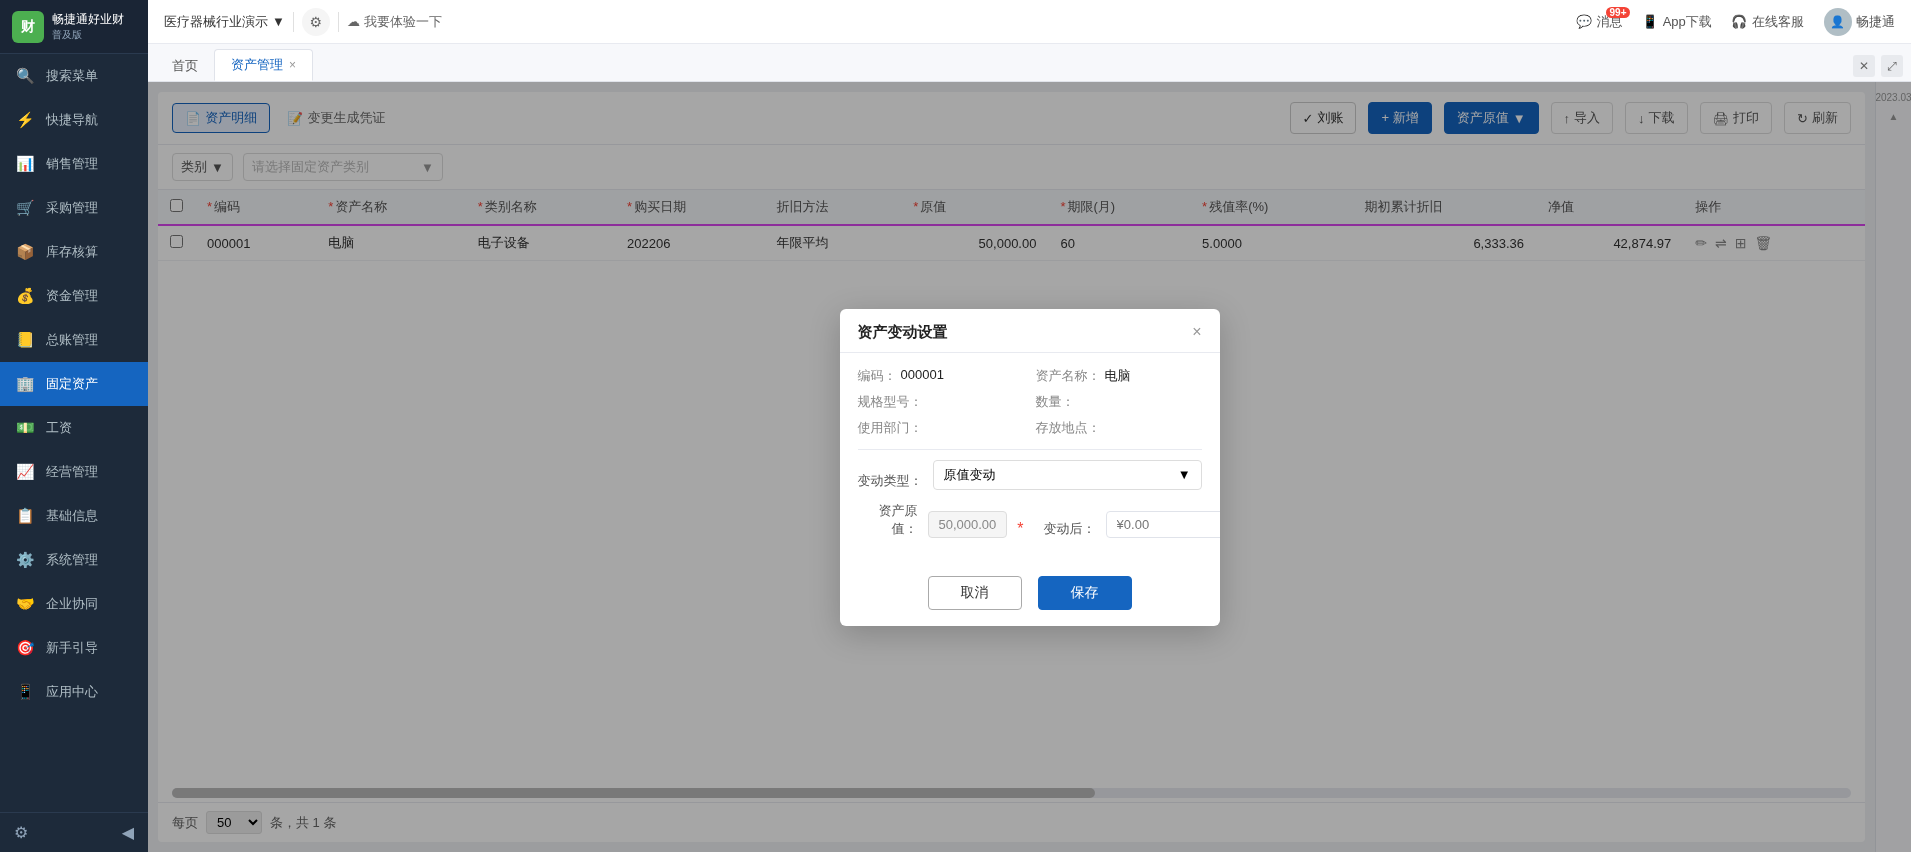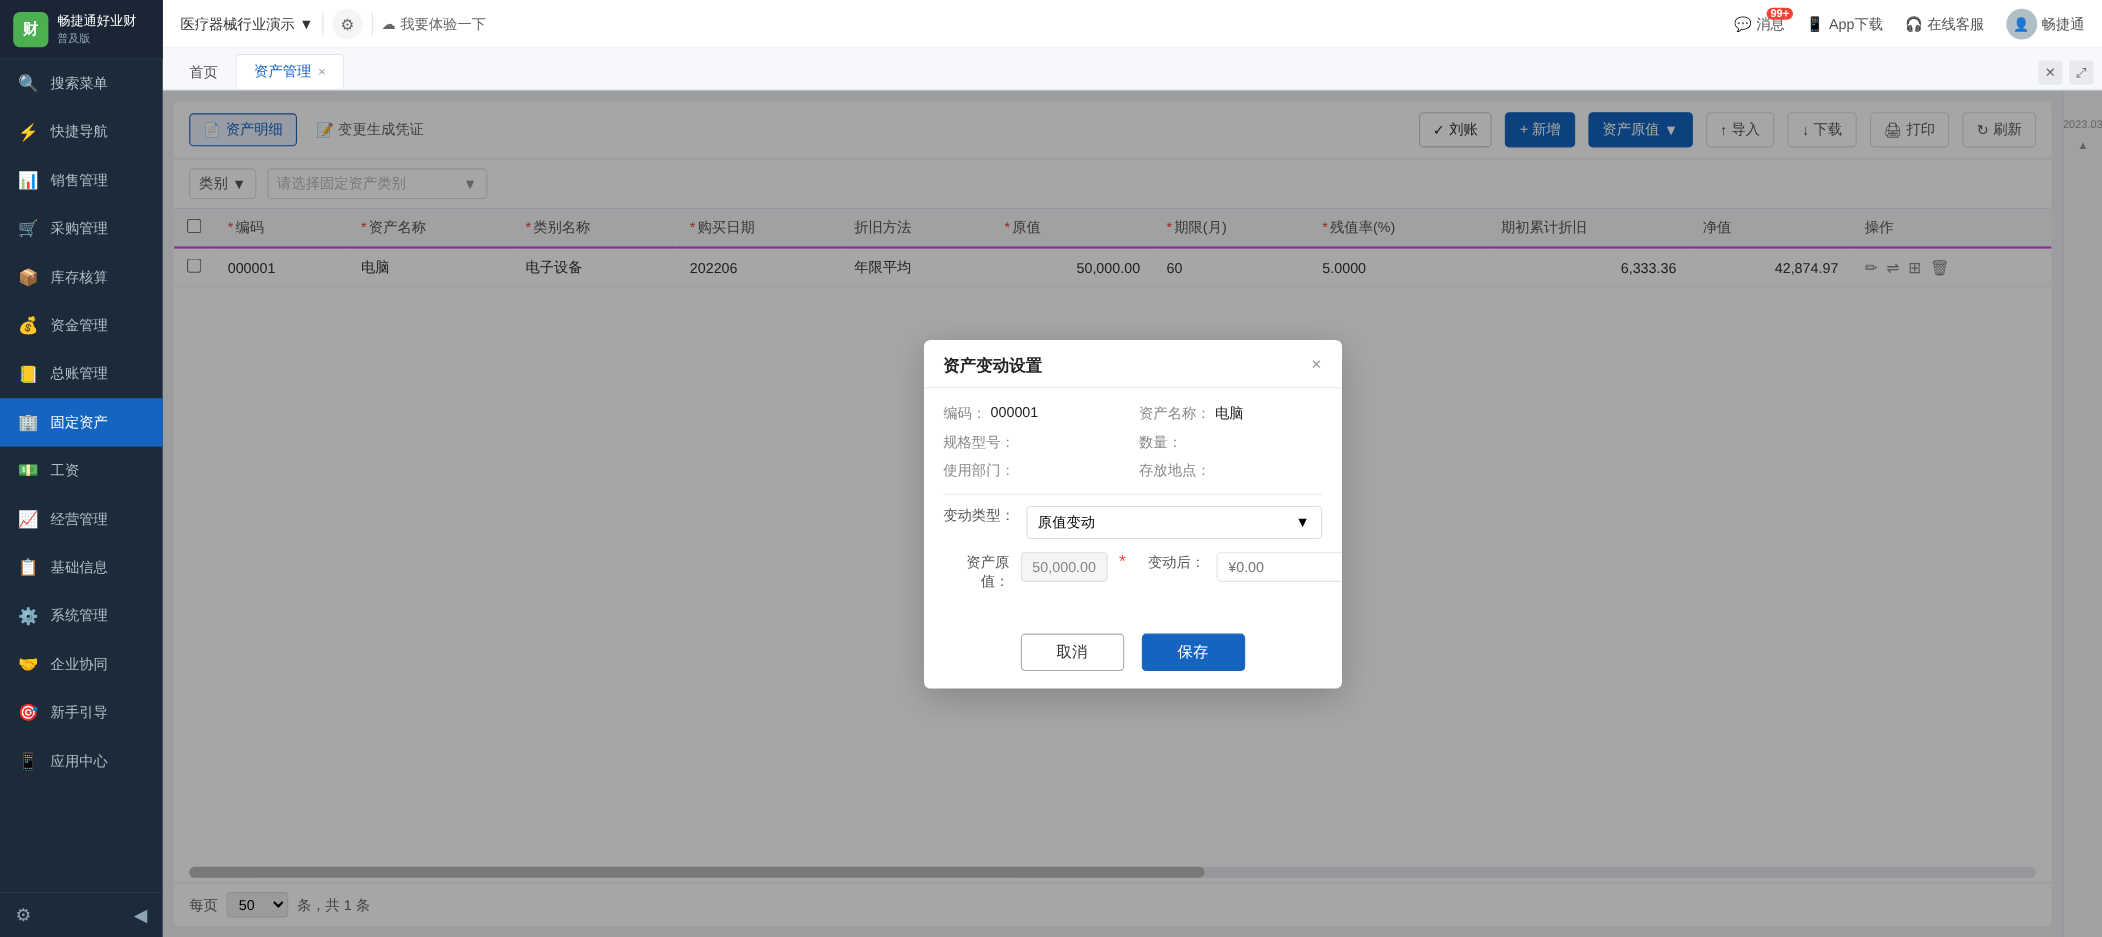--- a/index.html
+++ b/index.html
@@ -400,21 +400,21 @@
     }
 
     
     .right-sidebar {
       width: 36px;
       background: #f7f8fb;
       border-left: 1px solid #e0e3ea;
       display: flex;
       flex-direction: column;
       align-items: center;
-      padding-top: 24px;
+      padding-top: 8px;
       font-size: 11px;
       color: #666;
       gap: 2px;
       overflow: hidden;
     }
 
     
     .modal-overlay {
       position: absolute;
       top: 0; left: 0; right: 0; bottom: 0;
@@ -466,21 +466,21 @@
     }
     .modal-info-label { color: #888; }
     .modal-info-value { color: #222; }
     .modal-divider {
       height: 1px;
       background: #e8eaf0;
       margin: 10px 0;
     }
     .modal-field-row {
       display: flex;
-      align-items: flex-start;
+      align-items: flex-end;
       gap: 10px;
       margin-bottom: 12px;
     }
     .modal-field-label {
       font-size: 13px;
       color: #555;
       min-width: 60px;
       text-align: right;
     }
     .modal-field-select {

